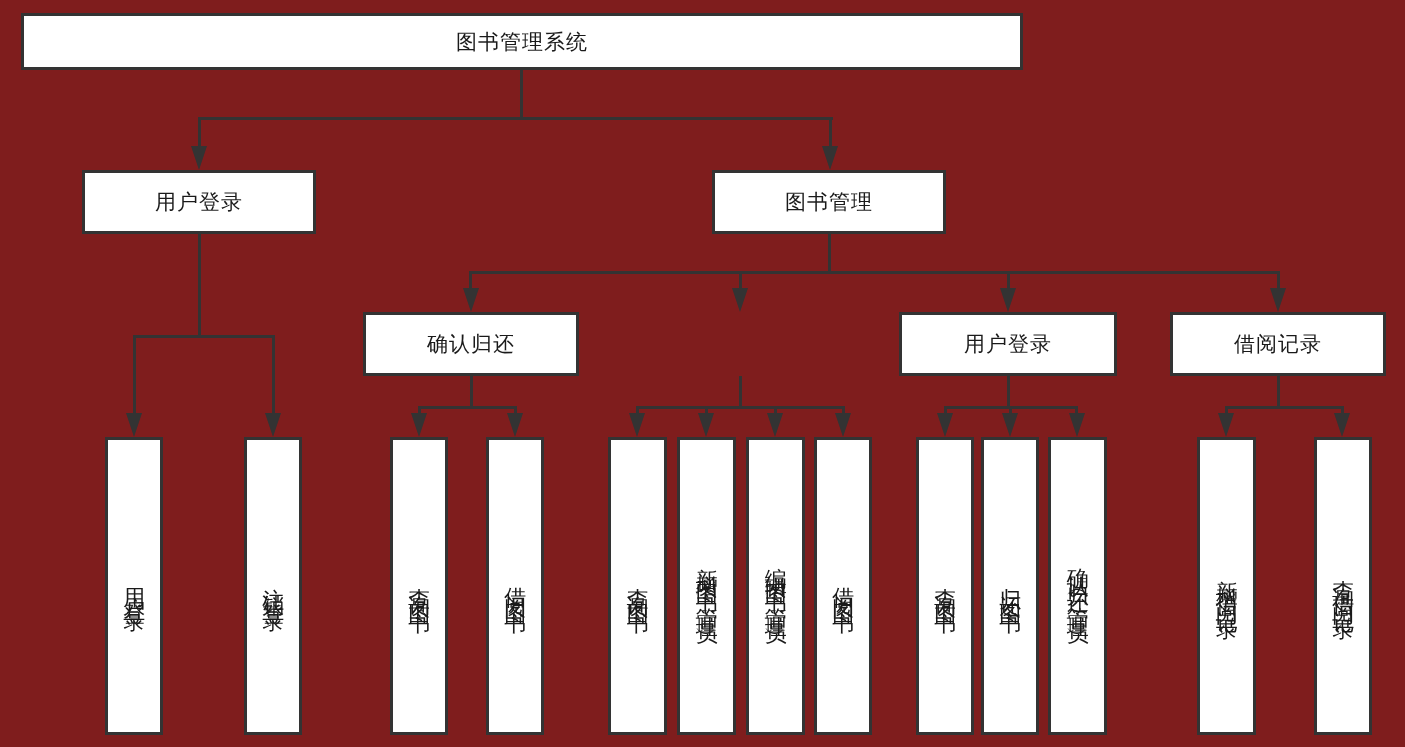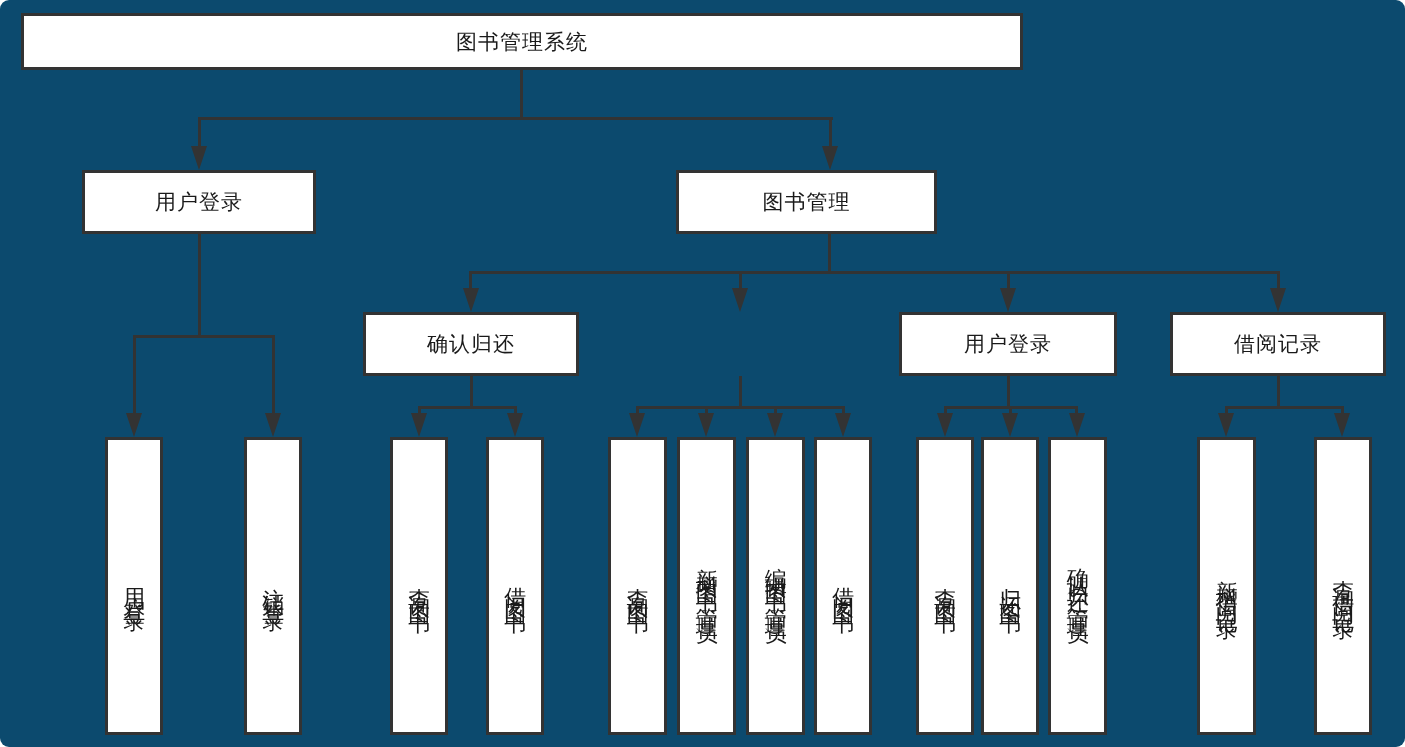--- a/index.html
+++ b/index.html
@@ -1,21 +1,20 @@
 <!DOCTYPE html>
 <html><head>
 <meta charset="utf-8">
 <style>
   html,body { margin:0; padding:0; background:#ffffff; }
   .canvas {
     position:relative; width:1405px; height:747px;
-    background:#0c4a6e; overflow:hidden;
+    background:#7f1d1d; overflow:hidden;
     font-family:"Liberation Sans","DejaVu Sans",sans-serif;
     color:#1a1a1a;
-    border-radius:9px;
   }
   .node {
     position:absolute; box-sizing:border-box;
     border:3px solid #333333; background:#ffffff;
     display:flex; align-items:center; justify-content:center;
   }
   .h-node .label {
     font-size:21px; letter-spacing:1px; color:#1a1a1a; white-space:nowrap;
   }
   .v-node .label {
@@ -45,21 +44,21 @@
   <div class="vline" style="left:520px; top:70px; width:3px; height:50px;"></div>
   <div class="hline" style="left:198px; top:117px; width:635px; height:3px;"></div>
   <div class="vline" style="left:198px; top:117px; width:3px; height:32px;"></div>
   <div class="vline" style="left:829px; top:117px; width:3px; height:32px;"></div>
   <div class="arrow" style="left:191px; top:146px;"></div>
   <div class="arrow" style="left:822px; top:146px;"></div>
 
   <div class="node h-node" style="left:82px; top:170px; width:234px; height:64px;">
     <span class="label">用户登录</span>
   </div>
-  <div class="node h-node" style="left:676px; top:170px; width:261px; height:64px;align-items:center;">
+  <div class="node h-node" style="left:712px; top:170px; width:234px; height:64px;align-items:center;">
     <span class="label">图书管理</span>
   </div>
 
   <div class="vline" style="left:198px; top:234px; width:3px; height:102px;"></div>
   <div class="hline" style="left:133px; top:335px; width:142px; height:3px;"></div>
   <div class="vline" style="left:133px; top:335px; width:3px; height:82px;"></div>
   <div class="vline" style="left:272px; top:335px; width:3px; height:82px;"></div>
   <div class="arrow" style="left:126px; top:413px;"></div>
   <div class="arrow" style="left:265px; top:413px;"></div>
 

